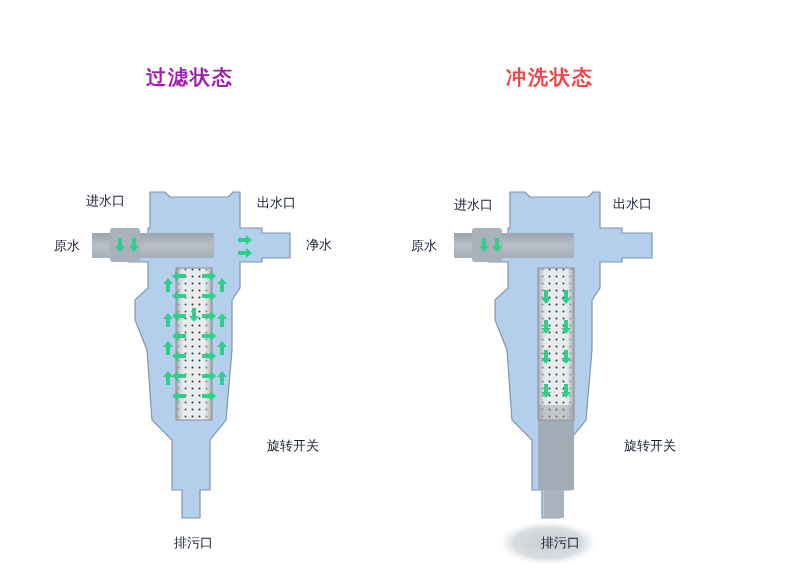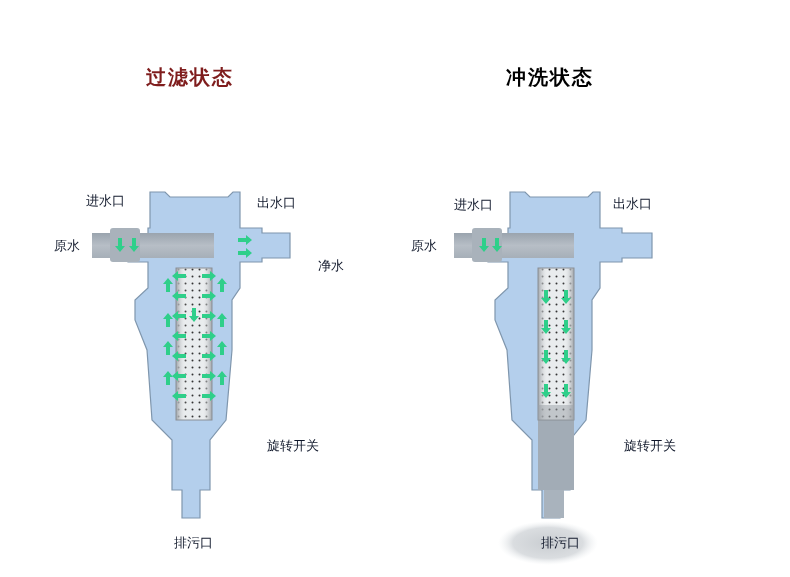--- a/index.html
+++ b/index.html
@@ -5,22 +5,22 @@
   html, body { margin:0; padding:0; background:#ffffff; }
   body { width:790px; height:577px; position:relative; overflow:hidden;
          font-family:"DejaVu Sans", sans-serif; }
   .title { position:absolute; top:64px; font-size:20px; font-weight:bold; letter-spacing:2px; }
   .label { position:absolute; font-size:13px; color:#0f172a; }
   svg { position:absolute; left:0; top:0; }
 </style>
 </head>
 <body>
 
-<div class="title" style="left:146px;color:#7f1d1d;">过滤状态</div>
-<div class="title" style="left:506px;color:#000000;">冲洗状态</div>
+<div class="title" style="left:146px;color:#a21caf;">过滤状态</div>
+<div class="title" style="left:506px;color:#ef4444;">冲洗状态</div>
 
 <svg width="790" height="577" viewBox="0 0 790 577">
   <defs>
     <pattern id="dots" width="7" height="7" patternUnits="userSpaceOnUse">
       <rect width="7" height="7" fill="#e9ecee"></rect>
       <circle cx="3.5" cy="3.5" r="1" fill="#333"></circle>
     </pattern>
     <linearGradient id="screenGrad" x1="0" x2="1" y1="0" y2="0">
       <stop offset="0" stop-color="#9ea3a8"></stop>
       <stop offset="0.3" stop-color="#ffffff" stop-opacity="0"></stop>
@@ -132,21 +132,21 @@
     <use href="#arrowD" x="546" y="350"></use>
       <use href="#arrowD" x="566" y="350"></use>
     <use href="#arrowD" x="546" y="384"></use>
       <use href="#arrowD" x="566" y="384"></use>
   </g>
 </svg>
 
 <div class="label" style="left:86px;top:192px;">进水口</div>
 <div class="label" style="left:257px;top:194px;">出水口</div>
 <div class="label" style="left:54px;top:237px;">原水</div>
-<div class="label" style="left:318px;top:236px;margin-top:21px;">净水</div>
+<div class="label" style="left:306px;top:236px;">净水</div>
 <div class="label" style="left:267px;top:437px;">旋转开关</div>
 <div class="label" style="left:174px;top:534px;">排污口</div>
 
 <div class="label" style="left:454px;top:196px;">进水口</div>
 <div class="label" style="left:613px;top:195px;">出水口</div>
 <div class="label" style="left:411px;top:237px;">原水</div>
 <div class="label" style="left:624px;top:437px;">旋转开关</div>
 <div class="label" style="left:541px;top:534px;">排污口</div>
 
 </body></html>

